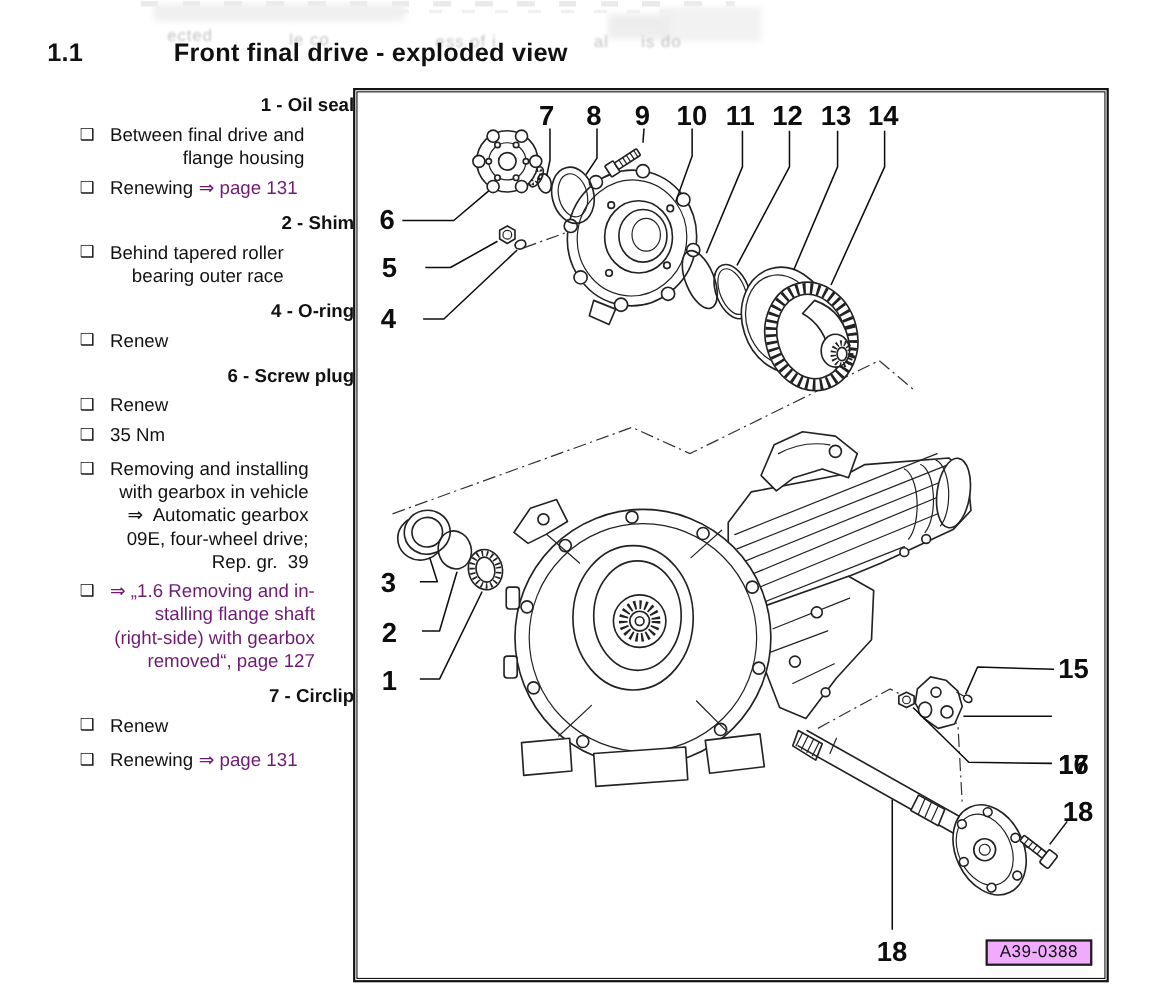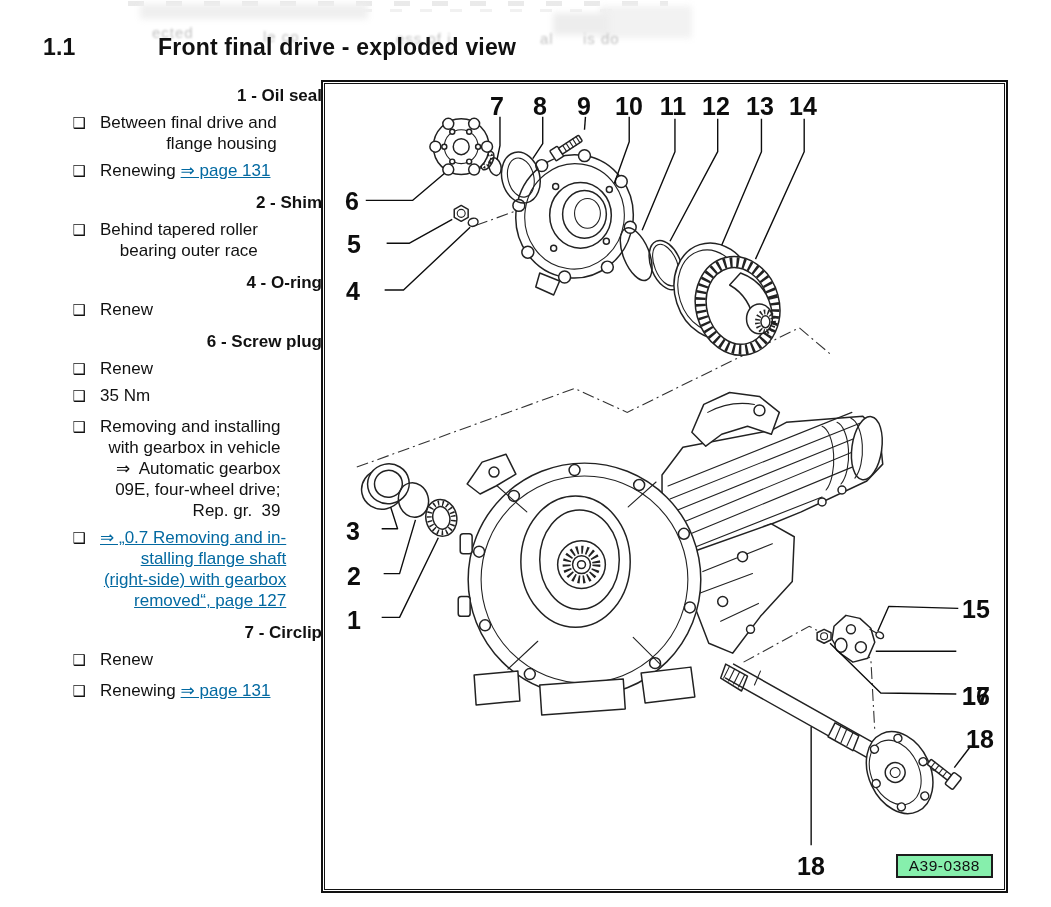--- a/index.html
+++ b/index.html
@@ -24,31 +24,31 @@
   .heading{position:absolute;left:43px;top:18px;font-weight:bold;font-size:23px;
     letter-spacing:0.2px;white-space:nowrap;margin-top:16px;}
   .sec-num{display:inline-block;width:115px;}
   
   .plist{position:absolute;left:38px;top:74px;width:284px;font-size:17px;line-height:21px;}
   .pitem{margin-top:10px;text-align:right;}
   .plabel{margin:11px 0 2px 0;font-size:17px;font-weight:bold;white-space:pre-line;line-height:21px;}
   .bullet{display:flex;margin:6px 0 6px 0;padding-left:28px;}
   .cb{flex:0 0 20px;font-size:15px;line-height:21px;color:#111;margin-right:14px;}
   .bt{white-space:pre-line;}
-  .rlink{color:#0369a1;text-decoration:underline;white-space:pre-line;cursor:pointer;}
+  .rlink{color:#701a75;white-space:pre-line;cursor:pointer;}
   .bt > span + .rlink{margin-left:5px;}
   
   .figure{position:absolute;left:321px;top:80px;width:687px;height:813px;
     border:2px solid #121212;box-sizing:border-box;background:#fff;}
   .figure-inner{position:absolute;inset:1px;border:1px solid #121212;}
   .figure-inner svg{position:absolute;inset:0;}
   .callout{position:absolute;transform:translate(-50%,-50%);
     font-weight:bold;font-size:25px;line-height:1;color:#0d0d0d;}
   .fig-code{position:absolute;right:11px;bottom:11px;border:2px solid #1c1c1c;
-    padding:0 11px;font-size:15.5px;line-height:20px;letter-spacing:.5px;background:#86efac;}
+    padding:0 11px;font-size:15.5px;line-height:20px;letter-spacing:.5px;background:#f0abfc;}
 </style>
 </head>
 <body>
 
 <div class="wm-dashes"></div>
 <div class="wm-dashes2"></div>
 <div class="smudge" id="smudge1"></div>
 <div class="smudge" id="smudge2"></div>
 <div class="smudge" id="smudge3"></div>
 <div id="watermark-layer">
@@ -110,21 +110,21 @@
     <div class="bullet">
       <span class="cb">❑</span>
       <span class="bt">Removing and installing
 with gearbox in vehicle
 ⇒&nbsp; Automatic gearbox
 09E, four-wheel drive;
 Rep. gr.&nbsp; 39</span>
     </div>
     <div class="bullet">
       <span class="cb">❑</span>
-      <span class="bt"><a class="rlink">⇒ „0.7 Removing and in-
+      <span class="bt"><a class="rlink">⇒ „1.6 Removing and in-
 stalling flange shaft
 (right-side) with gearbox
 removed“, page 127</a></span>
     </div>
   </section>
 
   <section class="pitem">
     <h3 class="plabel">7 - Circlip</h3>
     <div class="bullet">
       <span class="cb">❑</span>

